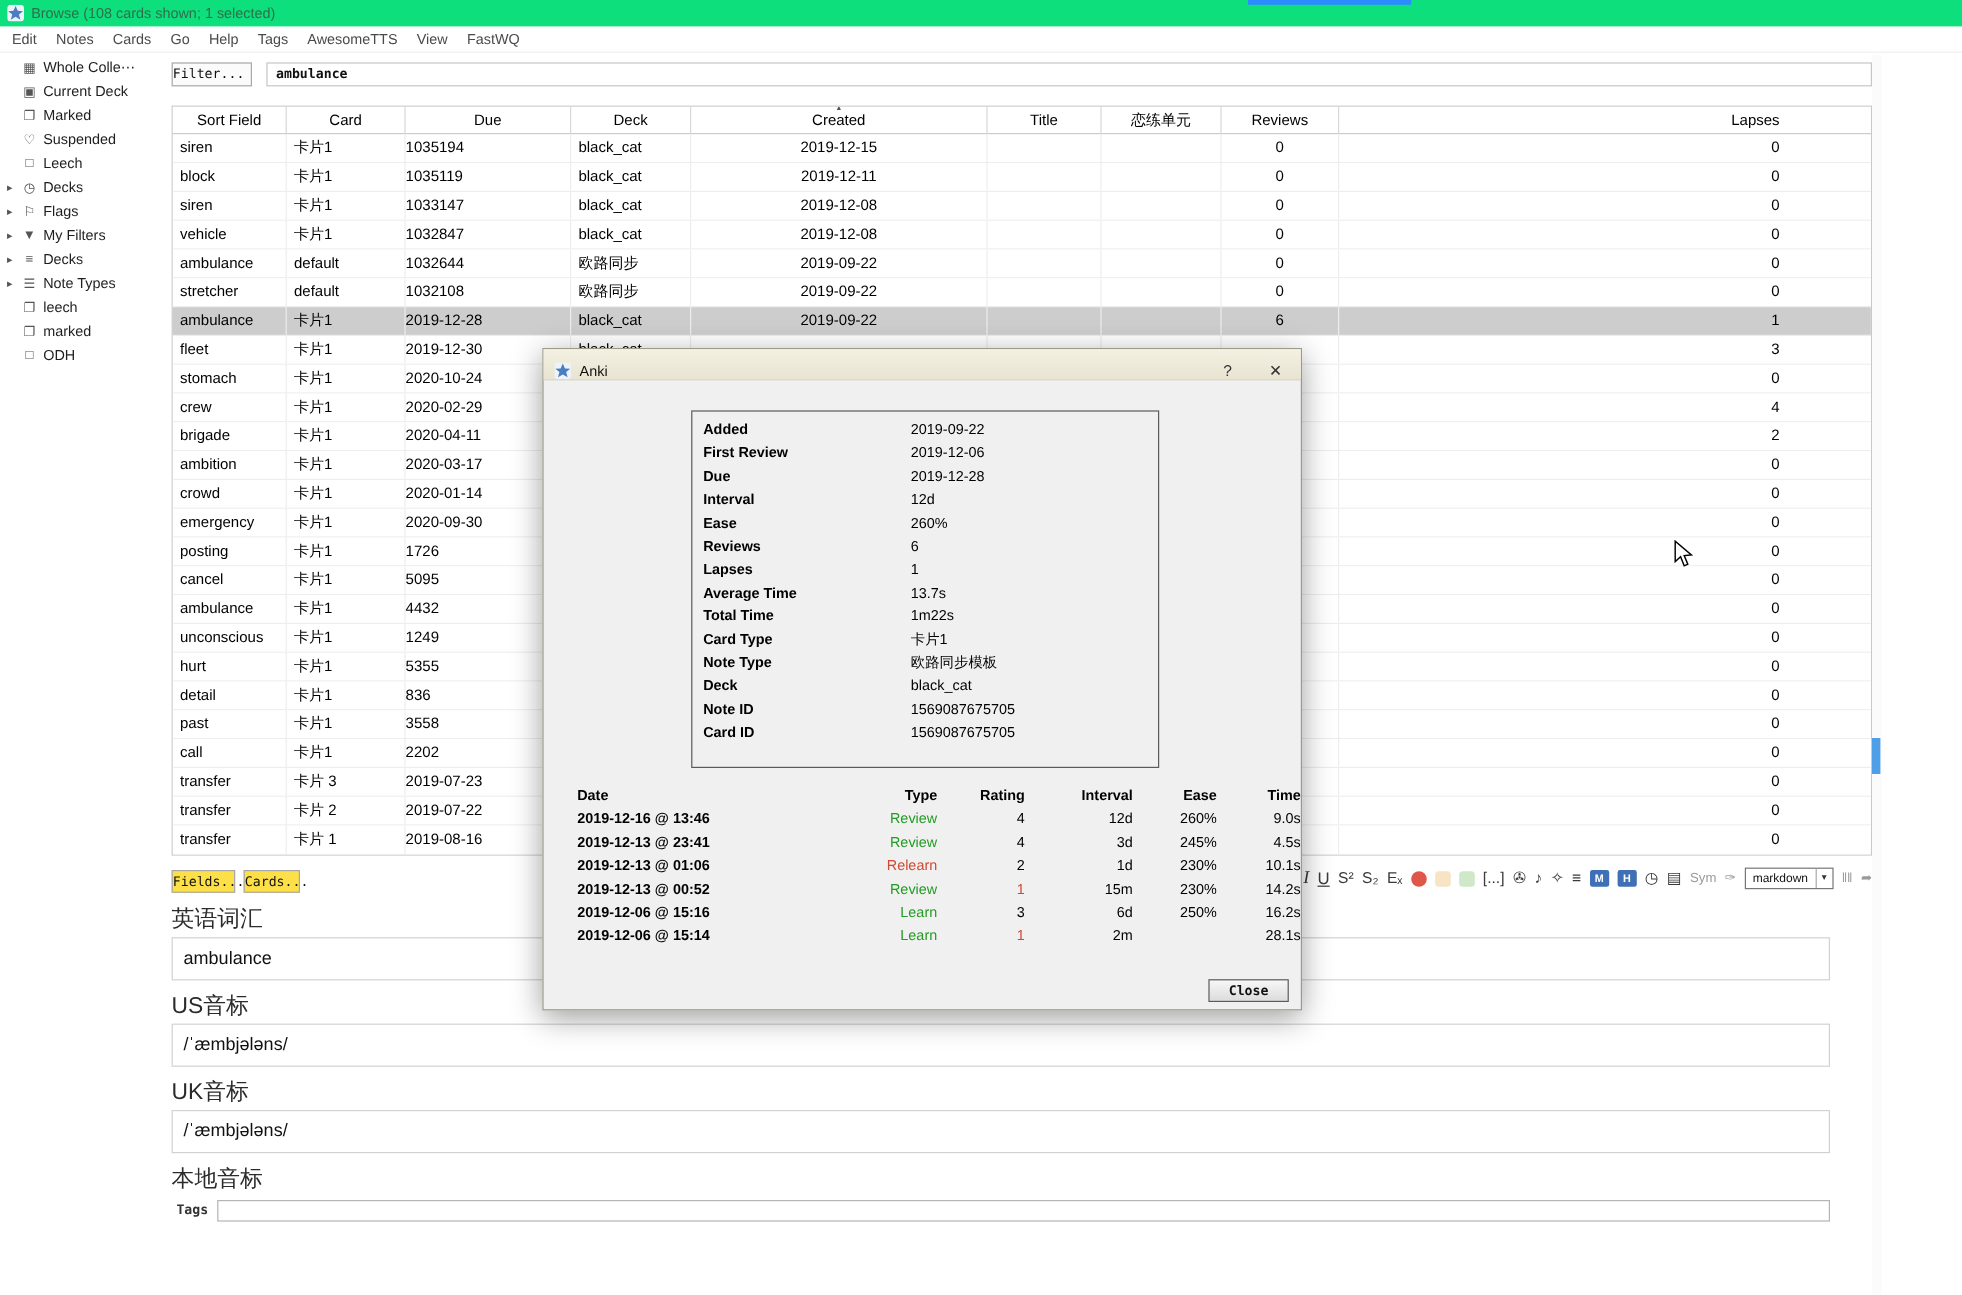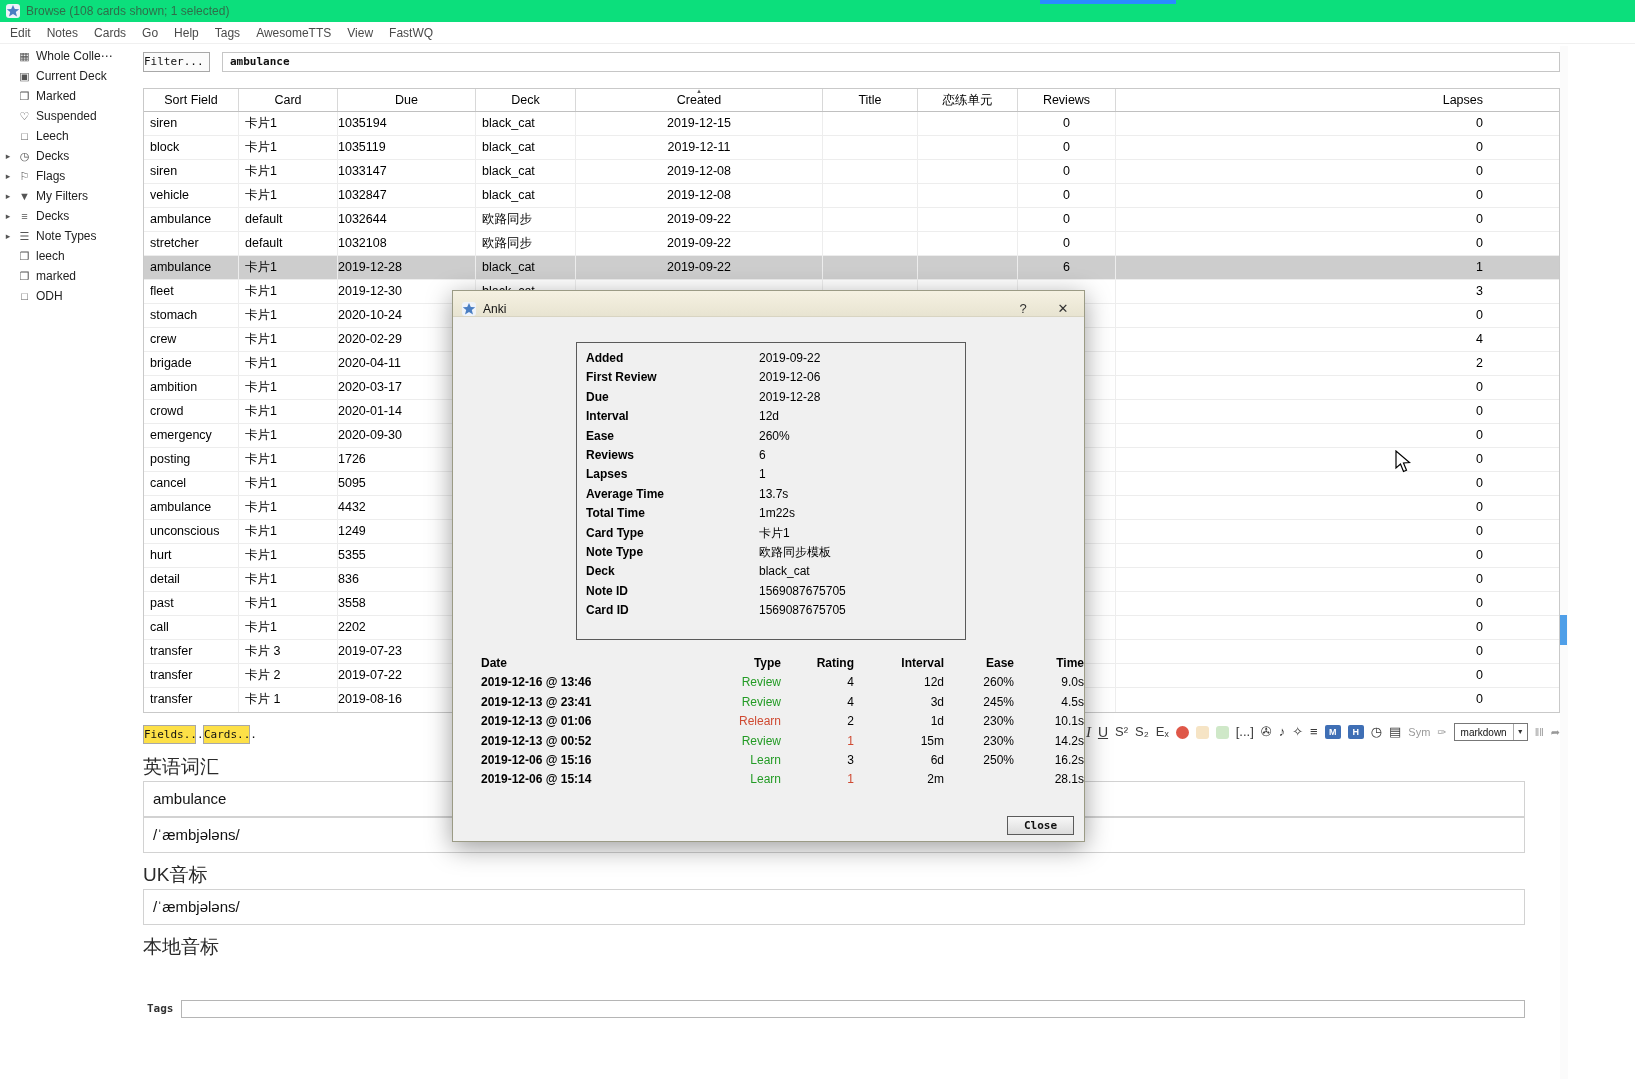--- a/index.html
+++ b/index.html
@@ -506,20 +506,21 @@
         <span class="md-text">markdown</span>
         <span class="md-arrow">▼</span>
       </span>
       <span class="tb-ico muted">‖‖</span>
       <span class="tb-ico muted">➦</span>
     </div>
 
   <div class="editor-fields">
       <div class="f-label">英语词汇</div>
       <div class="f-input">ambulance</div>
+      <div class="f-label">US音标</div>
       <div class="f-input">/ˈæmbjələns/</div>
       <div class="f-label">UK音标</div>
       <div class="f-input">/ˈæmbjələns/</div>
       <div class="f-label">本地音标</div>
     </div>
 
   <span class="tags-label">Tags</span>
   <div class="tags-input"></div>
 
   <div class="vscroll-track"></div>

